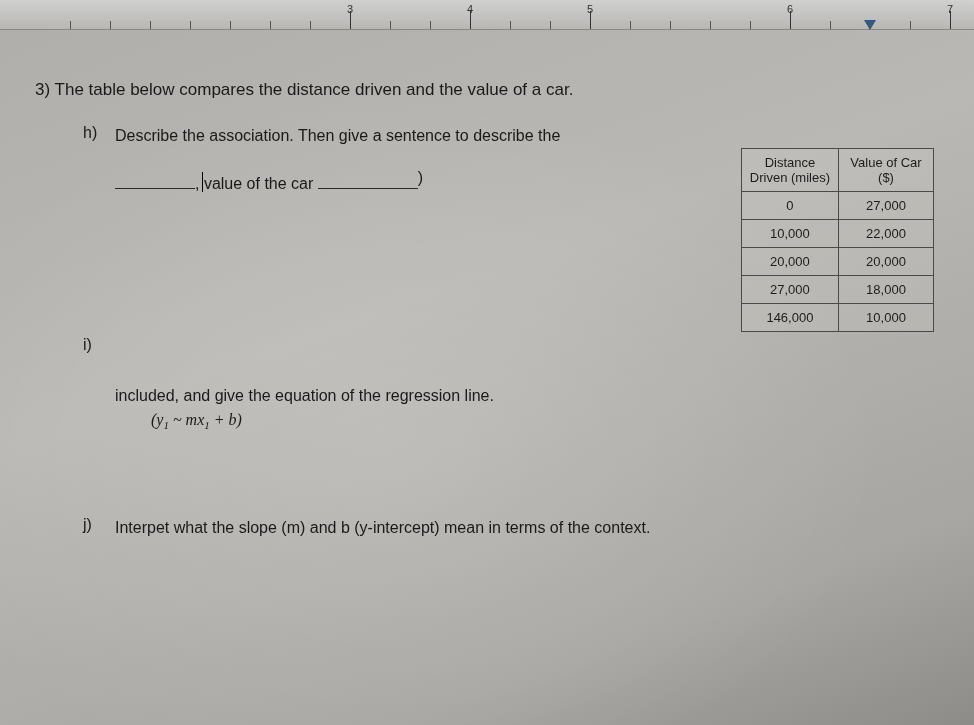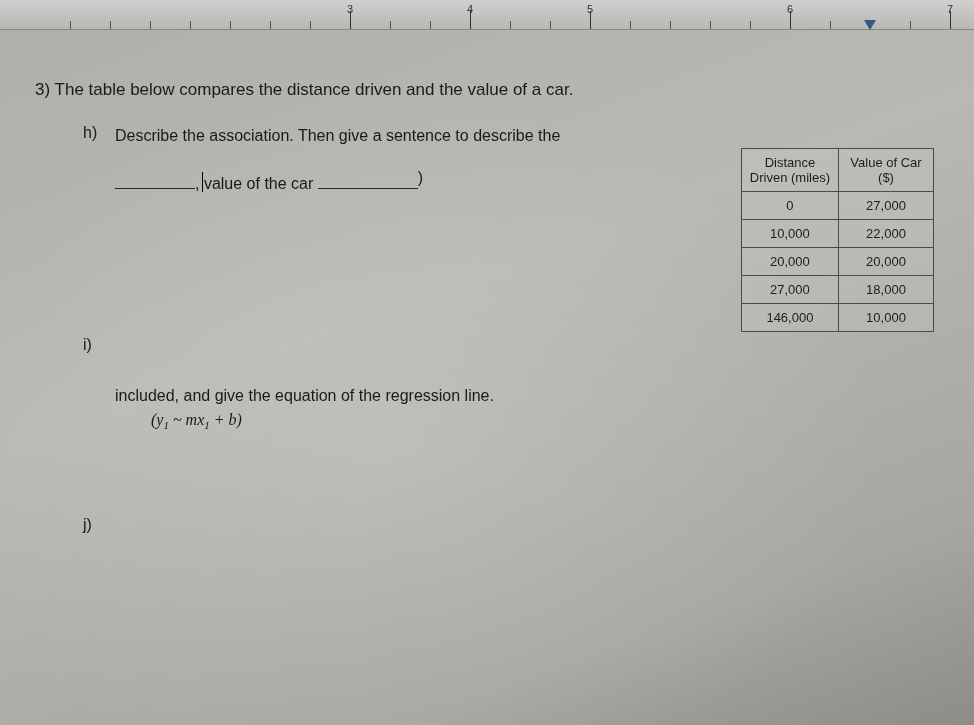--- a/index.html
+++ b/index.html
@@ -218,20 +218,21 @@
       <div class="sub-text">
         <br>
         <br>
         <span>included, and give the equation of the regression line.</span><br>
         <span class="equation"><span>(y</span><span class="sub-i">1</span><span> ~ mx</span><span class="sub-i">1</span><span> + b)</span></span>
       </div>
     </div>
 
     <div class="sub-item item-j">
       <div class="sub-label">j)</div>
+      <div class="sub-text">Interpet what the slope (m) and b (y-intercept) mean in terms of the context.</div>
     </div>
 
     <table class="data-table">
       <thead>
         <tr>
           <th>
             <span>Distance</span><br>
             <span>Driven (miles)</span>
           </th>
           <th>

